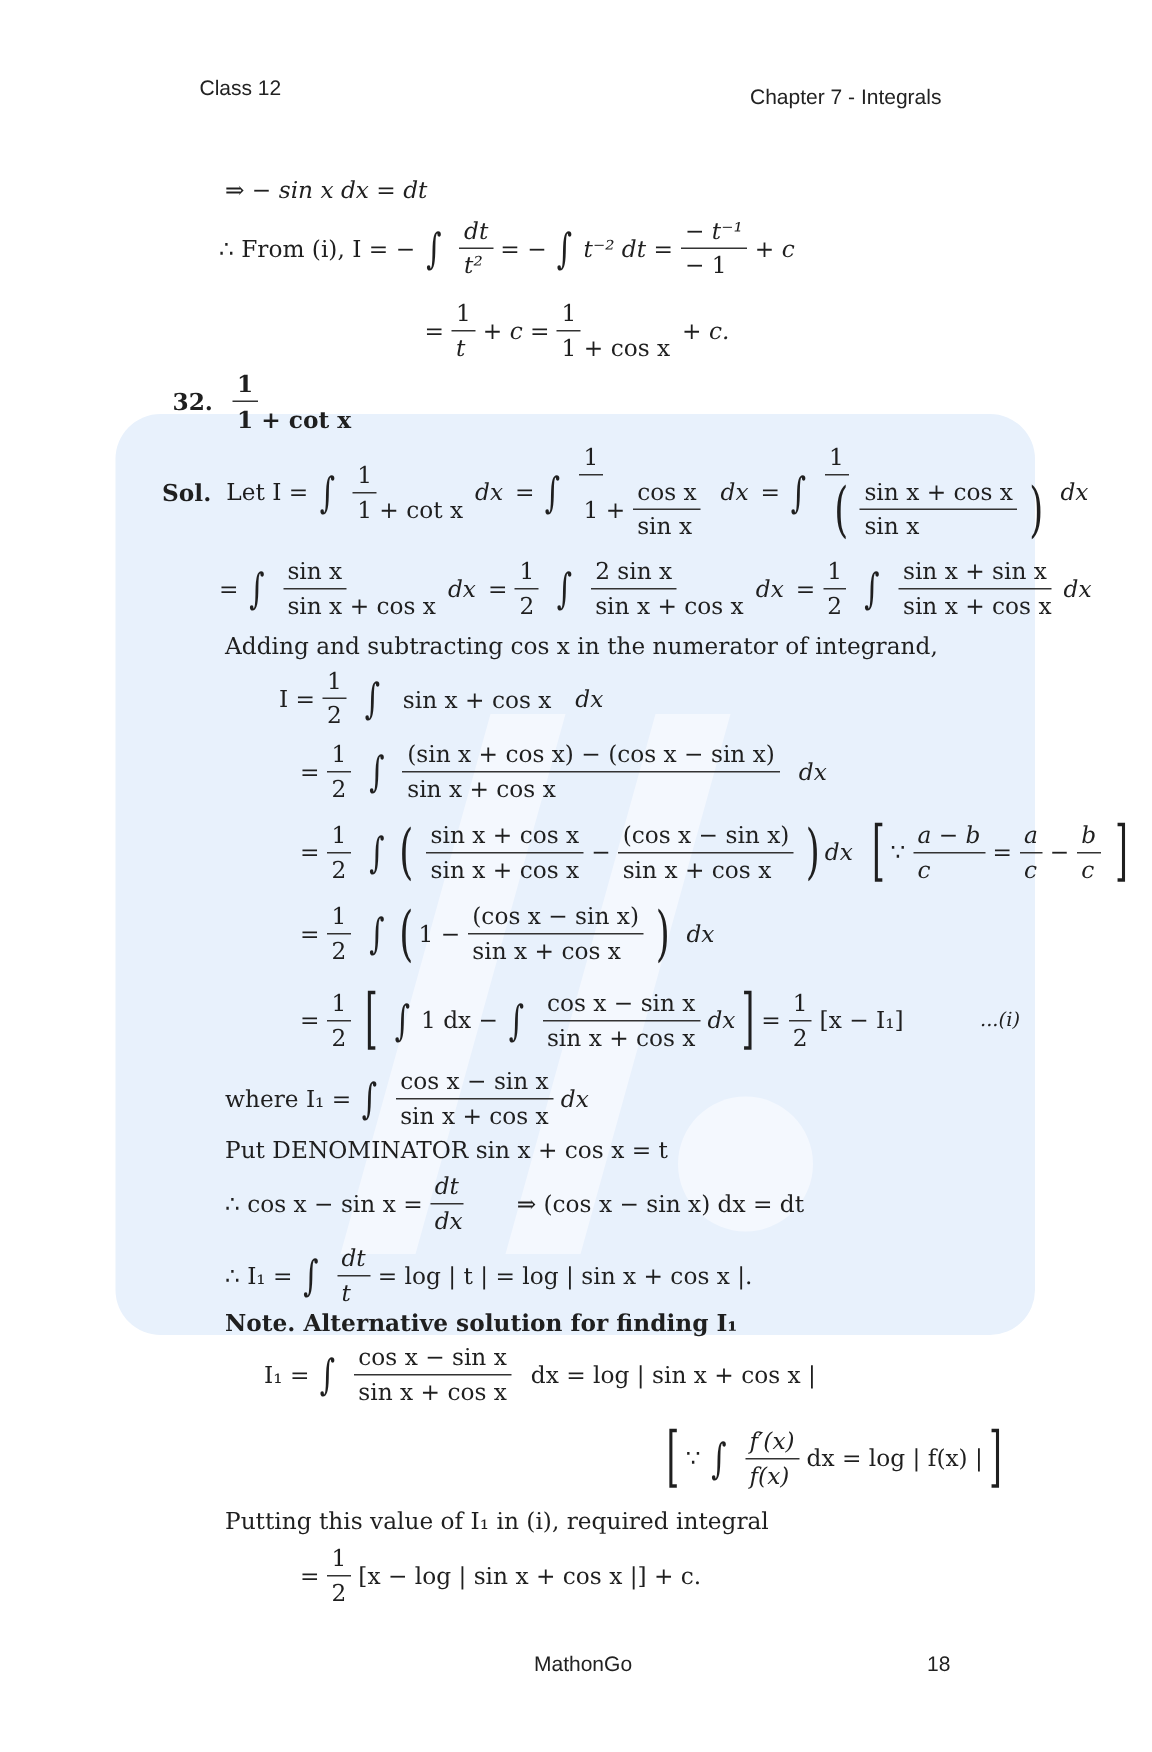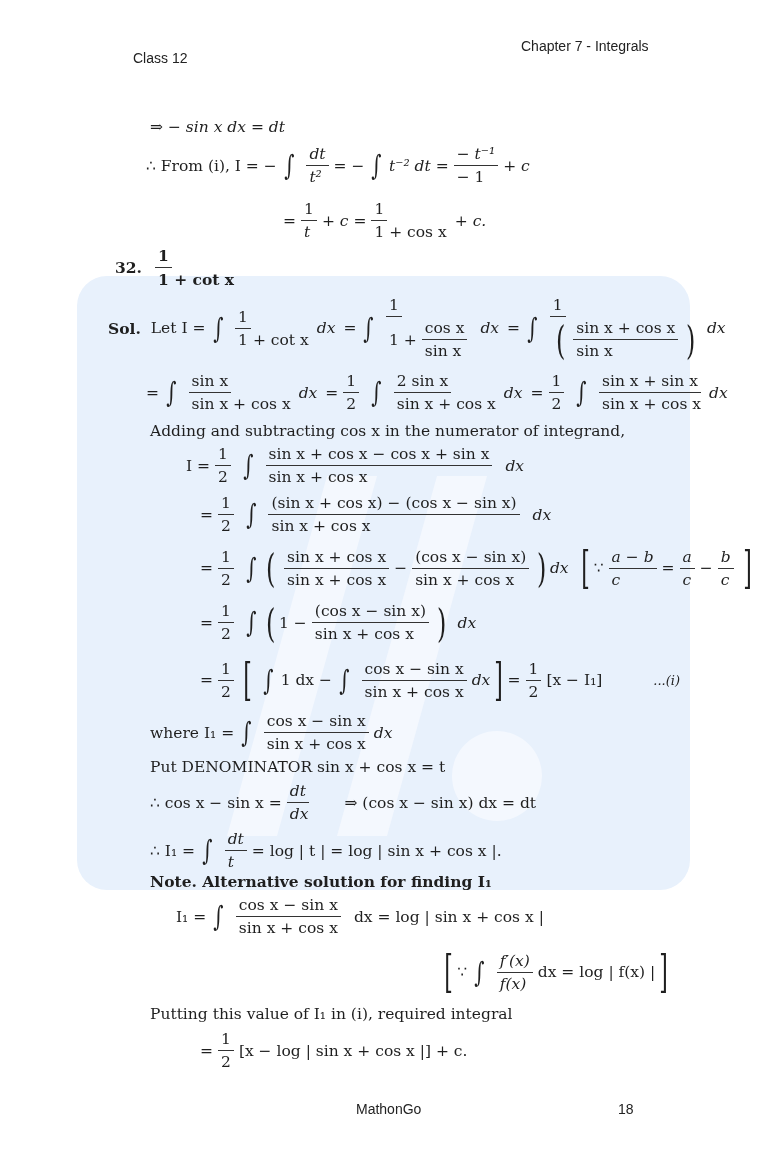--- a/index.html
+++ b/index.html
@@ -17,21 +17,21 @@
   .frac .d{padding:2px 3px 0;text-align:center;}
   .int{font-size:28px;font-weight:300;margin:0 5px;transform:scaleX(.7);display:inline-block;}
   .sp{display:inline-block;width:8px;}
   .par{font-size:40px;font-weight:200;line-height:1;transform:scaleX(.6);display:inline-block;}
   .brk{font-size:44px;font-weight:200;line-height:1;transform:scaleX(.5);display:inline-block;}
 </style>
 </head>
 <body>
 
 <div class="hdr" style="left:133px;top:50px;">Class 12</div>
-<div class="hdr" style="left:500px;top:38px;margin-left:21px;">Chapter 7 - Integrals</div>
+<div class="hdr" style="left:500px;top:56px;">Chapter 7 - Integrals</div>
 
 <div class="panel"></div>
 <div class="wm">
   <svg width="613" height="614" viewBox="0 0 613 614">
     <path d="M150 560 L250 200 L300 200 L200 560 Z" fill="#f4f8fe"></path>
     <path d="M260 560 L360 200 L410 200 L310 560 Z" fill="#f4f8fe"></path>
     <circle cx="420" cy="500" r="45" fill="#f4f8fe"></circle>
   </svg>
 </div>
 
@@ -153,21 +153,20 @@
 <div class="ln" style="left:150px;top:422px;">Adding and subtracting cos x in the numerator of integrand,</div>
 
 <div class="ln" style="left:186px;top:445px;">
   <span>I =</span>
   <span class="frac">
       <span class="n">1</span>
       <span class="d">2</span>
     </span>
   <span class="int">∫</span>
   <span class="frac">
-      <span class="n">sin x + cos x − cos x + sin x</span>
       <span class="d">sin x + cos x</span>
     </span>
   <span class="sp"></span>
     <span class="i">dx</span>
 </div>
 
 <div class="ln" style="left:200px;top:494px;">
   <span>=</span>
   <span class="frac">
       <span class="n">1</span>

